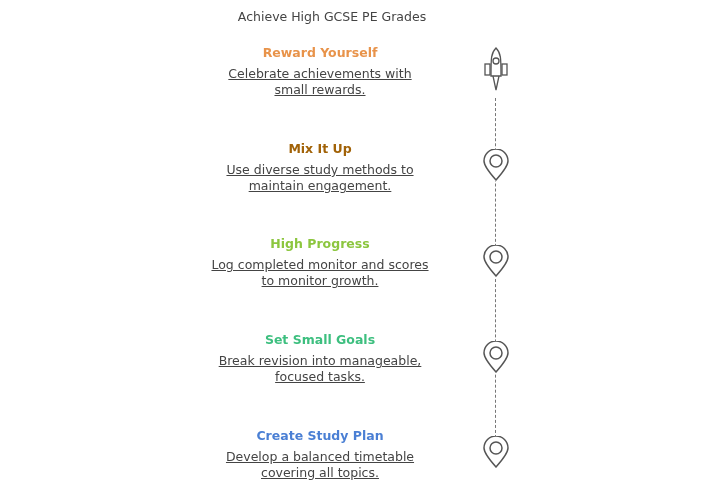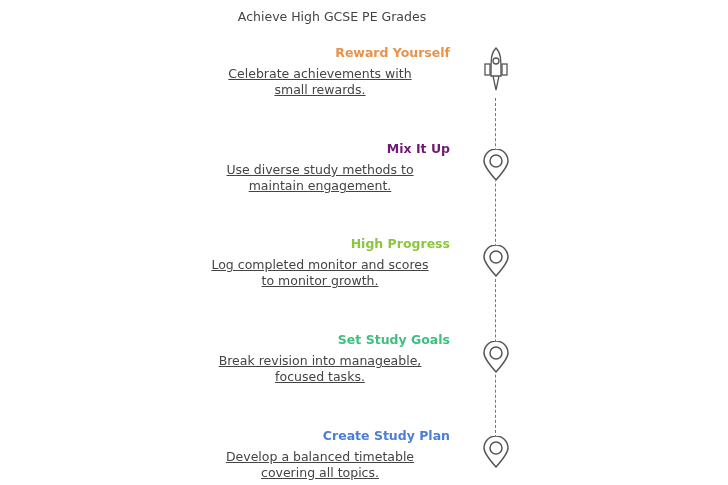--- a/index.html
+++ b/index.html
@@ -1,45 +1,45 @@
 <!DOCTYPE html>
 <html><head>
 <meta charset="utf-8">
 <style>
   html, body { margin:0; padding:0; }
   body { width:728px; height:485px; background:#ffffff; position:relative; overflow:hidden;
          font-family: "DejaVu Sans", sans-serif; }
   .title { position:absolute; left:0; width:664px; top:9px; text-align:center; font-size:12.5px; color:#444; }
   .step { position:absolute; left:190px; width:260px; text-align:center; }
-  .step .h { font-weight:bold; font-size:12.5px; margin-bottom:6px;text-align:right; }
+  .step .h { font-weight:bold; font-size:12.5px; margin-bottom:6px; }
   .step .d { font-size:12.5px; color:#444; line-height:16px;text-decoration:underline; }
   .line { position:absolute; left:495px; top:98px; height:340px; width:0; border-left:1.5px dashed #777; }
   .icon { position:absolute; background:#fff; }
 </style>
 </head>
 <body>
 
 <div class="title">Achieve High GCSE PE Grades</div>
 
 <div class="line"></div>
 
 <div class="step" style="top:45px">
   <div class="h" style="color:#e8934a">Reward Yourself</div>
   <div class="d" style="padding:0 20px">Celebrate achievements with small rewards.</div>
 </div>
 <div class="step" style="top:141px">
-  <div class="h" style="color:#701a75">Mix It Up</div>
+  <div class="h" style="color:#a16207">Mix It Up</div>
   <div class="d" style="padding:0 30px">Use diverse study methods to maintain engagement.</div>
 </div>
 <div class="step" style="top:236px">
   <div class="h" style="color:#8cc63f">High Progress</div>
   <div class="d" style="padding:0 20px">Log completed monitor and scores to monitor growth.</div>
 </div>
 <div class="step" style="top:332px">
-  <div class="h" style="color:#3dbf7f">Set Study Goals</div>
+  <div class="h" style="color:#3dbf7f">Set Small Goals</div>
   <div class="d" style="padding:0 25px">Break revision into manageable, focused tasks.</div>
 </div>
 <div class="step" style="top:428px">
   <div class="h" style="color:#4a7fd4">Create Study Plan</div>
   <div class="d" style="padding:0 30px">Develop a balanced timetable covering all topics.</div>
 </div>
 
 <svg class="icon" style="left:483px;top:46px" width="26" height="50" viewBox="0 0 26 50">
   <g fill="none" stroke="#555" stroke-width="1.3">
     <path d="M13 2 C8 7 8 12 8 30 L18 30 C18 12 18 7 13 2 Z"></path>

